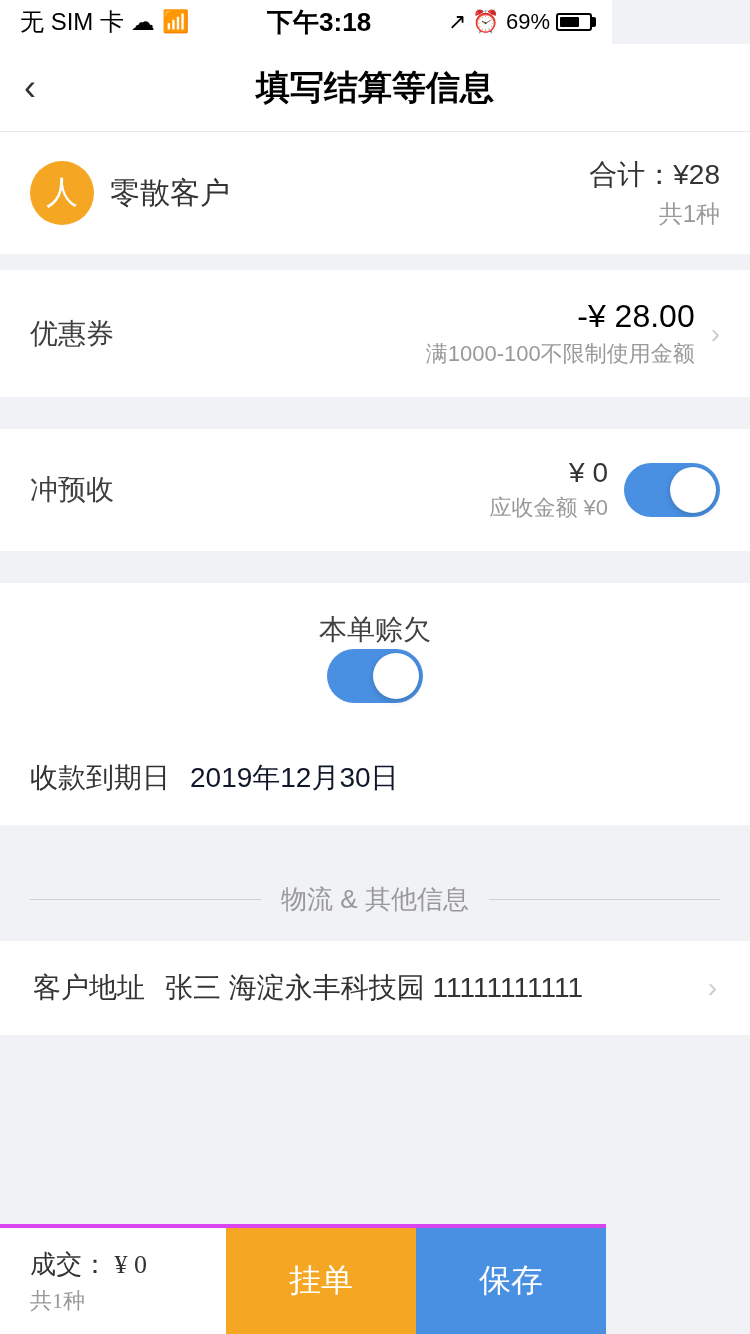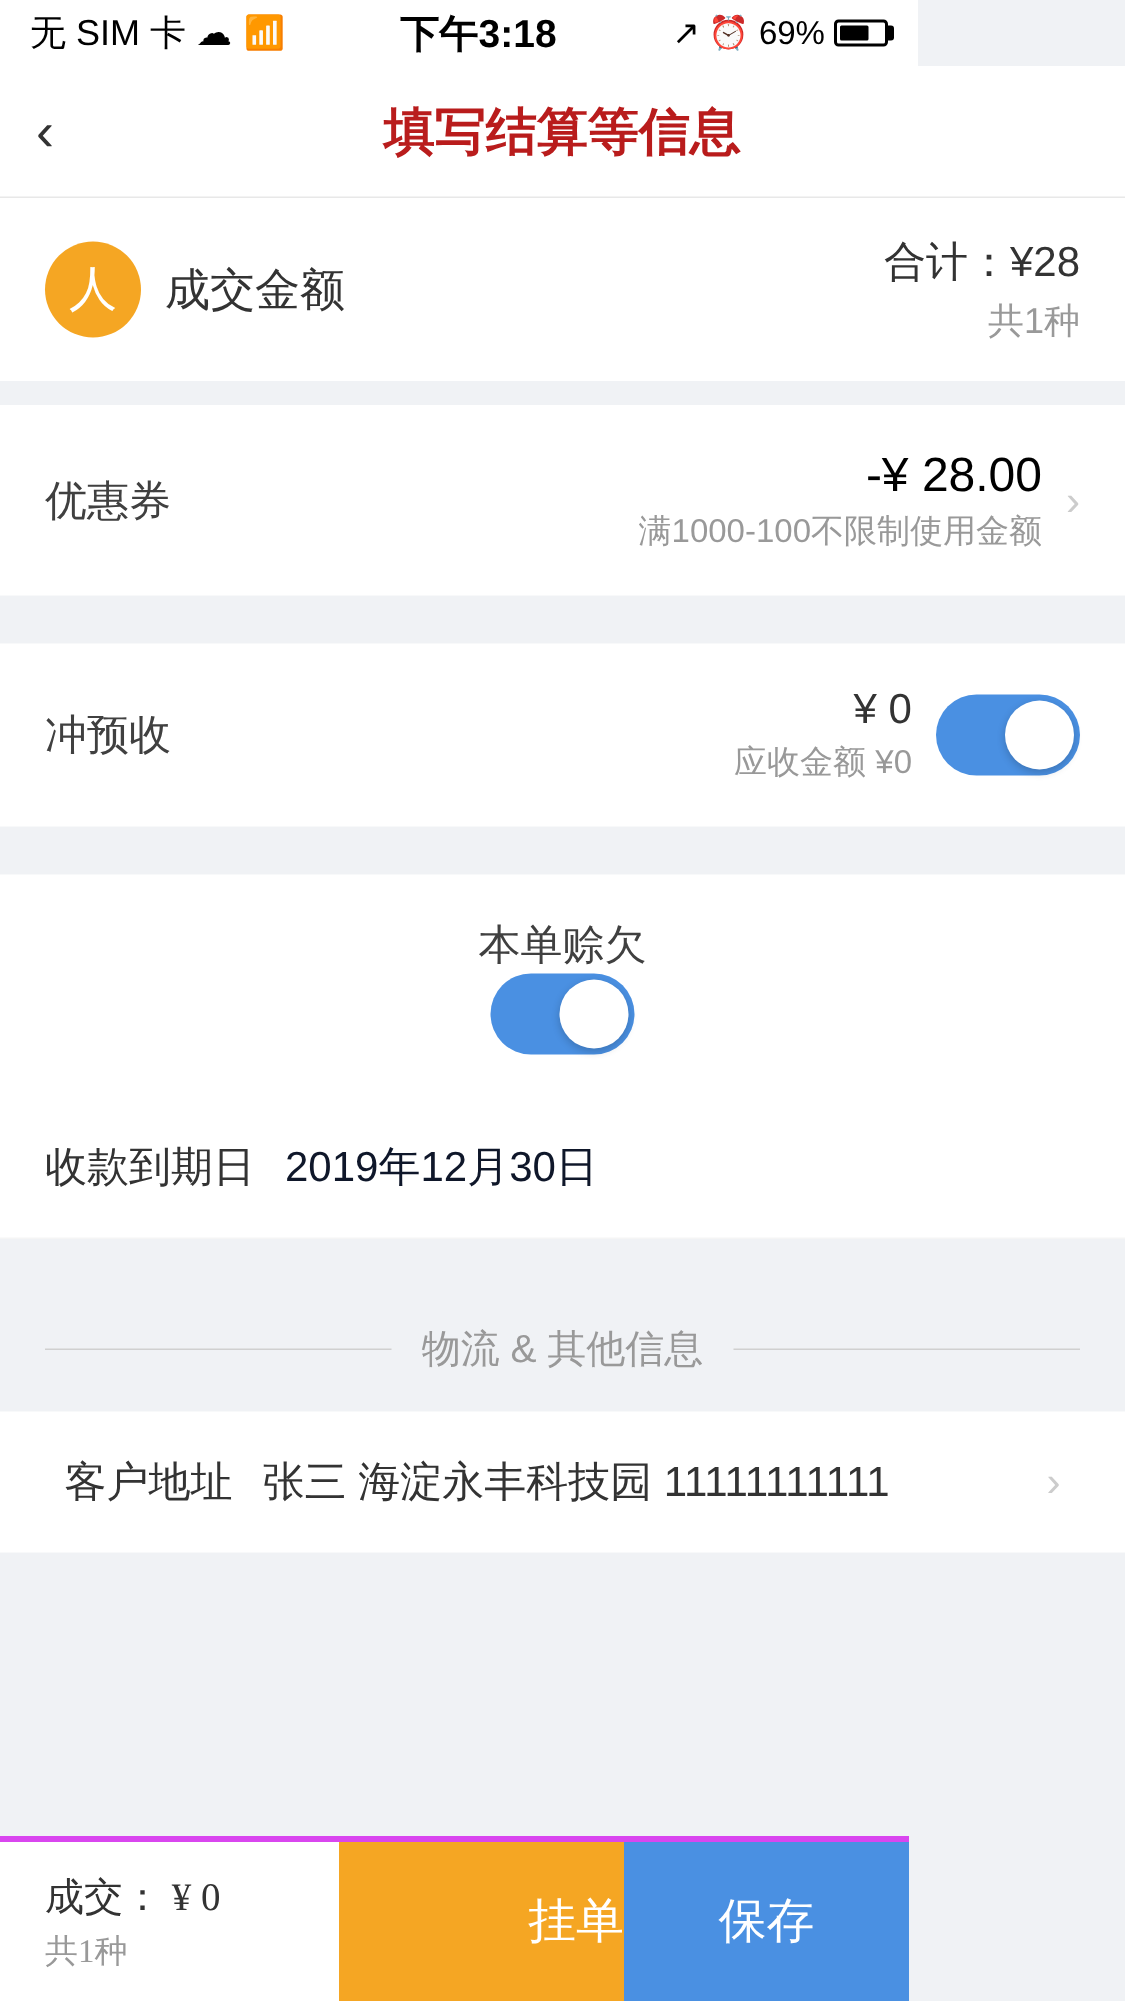--- a/index.html
+++ b/index.html
@@ -53,21 +53,21 @@
     .nav-back {
       position: absolute;
       left: 24px;
       font-size: 36px;
       color: #333;
       cursor: pointer;
     }
     .nav-title {
       font-size: 34px;
       font-weight: 600;
-      color: #b91c1c;
+      color: #000000;
     }
 
     
     .content {
       padding-bottom: 120px;
     }
 
     
     .section {
       background: #fff;
@@ -239,21 +239,21 @@
       background: #d0d0d0;
     }
     .logistics-text {
       font-size: 26px;
       color: #999;
       padding: 0 20px;
     }
 
     
     .address-row {
-      padding: 28px 43px;
+      padding: 28px 33px;
       display: flex;
       align-items: center;
       justify-content: space-between;
       background: #fff;
     }
     .address-label { font-size: 28px; color: #333; flex-shrink: 0; margin-right: 20px; }
     .address-value { font-size: 28px; color: #333; flex: 1; }
     .address-chevron { color: #ccc; font-size: 28px; }
 
     
@@ -282,21 +282,21 @@
     .bottom-count {
       font-size: 22px;
       color: #999;
       margin-top: 4px;
     }
     .bottom-btn-pending {
       width: 190px;
       background: #f5a623;
       display: flex;
       align-items: center;
-      justify-content: flex-end;
+      justify-content: center;
       font-size: 32px;
       color: #fff;
       cursor: pointer;
     }
     .bottom-btn-save {
       width: 190px;
       background: #4a90e2;
       display: flex;
       align-items: center;
       justify-content: center;
@@ -332,21 +332,21 @@
 </div>
 
 <div class="content">
 
   <div class="section">
     <div class="customer-row">
       <div class="customer-left">
         <div class="customer-avatar">
           <span>人</span>
         </div>
-        <span class="customer-name">成交金额</span>
+        <span class="customer-name">零散客户</span>
       </div>
       <div class="customer-right">
         <div class="total-amount">合计：¥28</div>
         <div class="total-count">共1种</div>
       </div>
     </div>
   </div>
 
   <div class="section">
     <div class="form-row">

